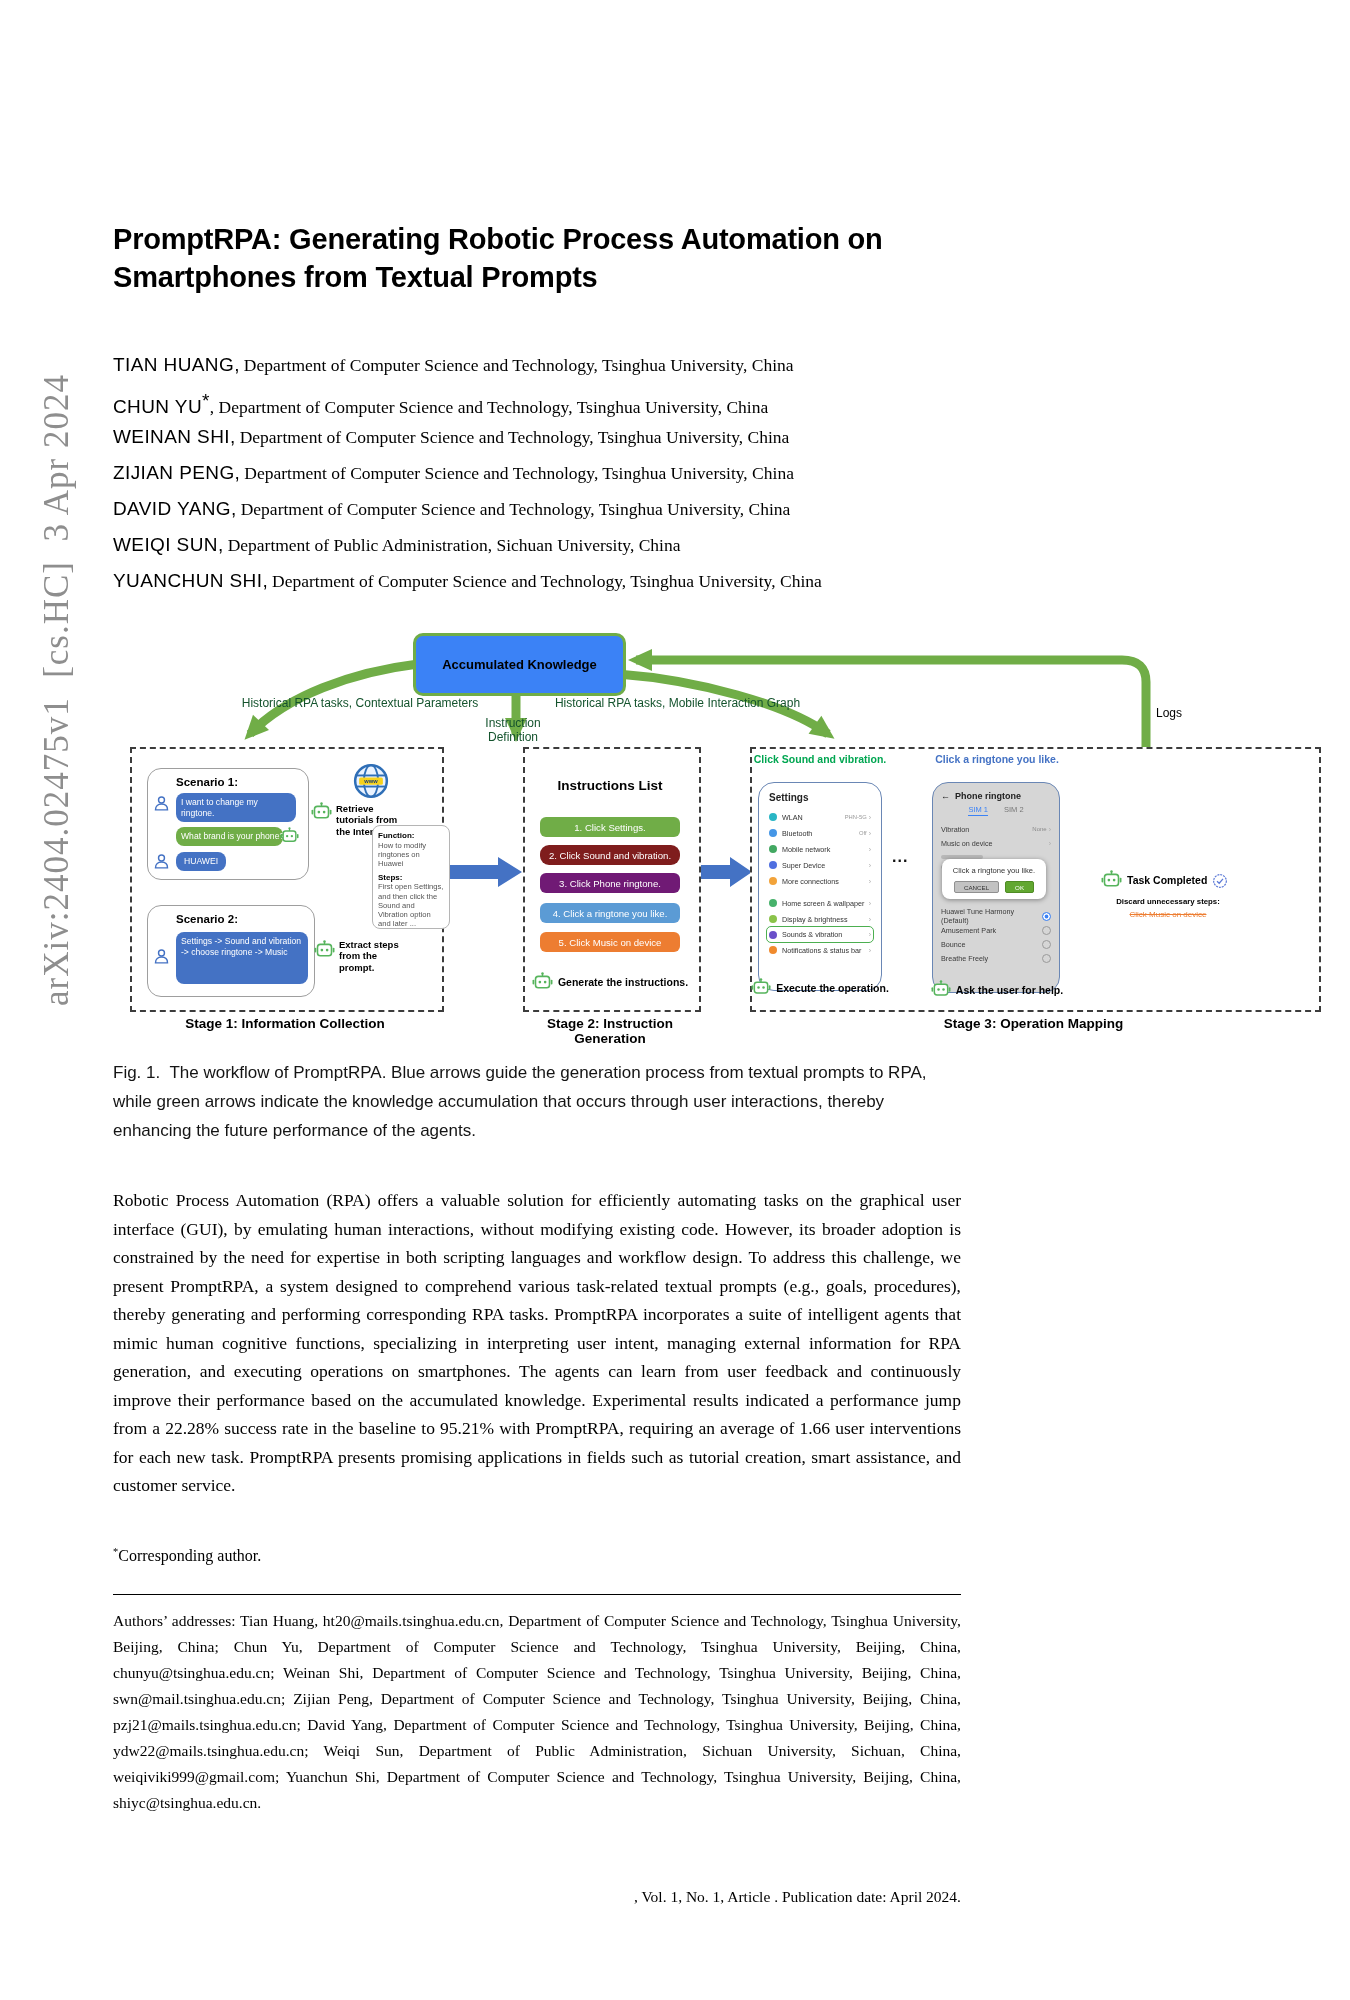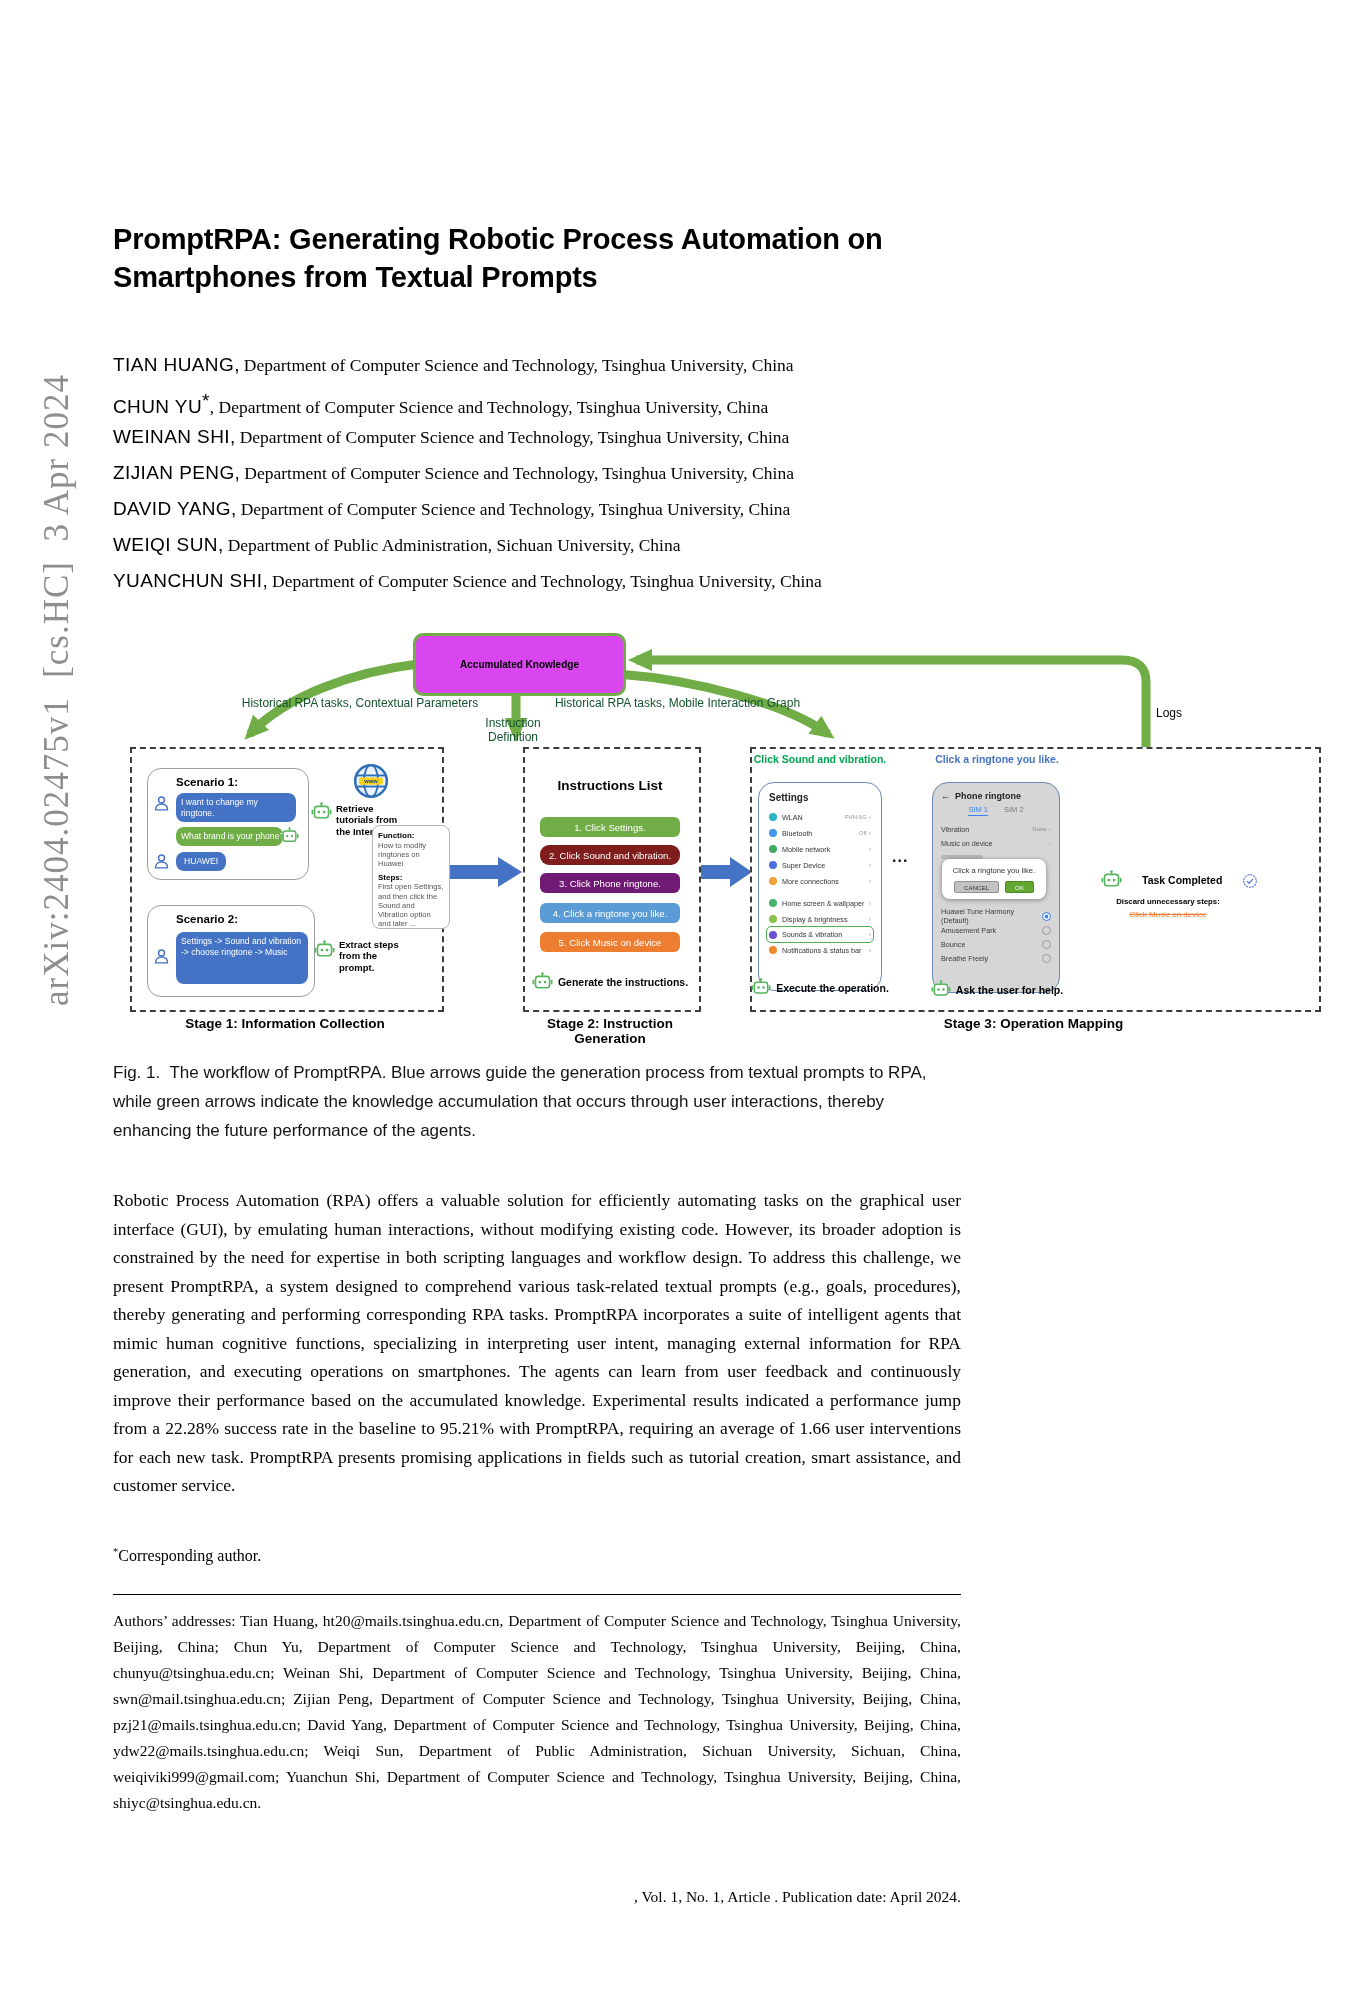--- a/index.html
+++ b/index.html
@@ -21,21 +21,21 @@
   .rule{position:absolute;left:113px;top:1594px;width:848px;border-top:1.2px solid #000;}
   .addresses{position:absolute;left:113px;top:1608px;width:848px;font-size:15.5px;line-height:26px;text-align:justify;}
   .page-footer{position:absolute;left:113px;top:1888px;width:848px;font-size:15.5px;text-align:right;}
   sup{font-size:.65em;}
   
   .figure{position:absolute;left:100px;top:620px;width:1135px;height:420px;
        font-family:"Liberation Sans",sans-serif;}
   .fig-svg{position:absolute;left:0;top:0;pointer-events:none;}
   .knowledge-box{position:absolute;left:313px;top:13px;width:207px;height:57px;border:3px solid #70ad47;
        border-radius:10px;display:flex;align-items:center;justify-content:center;
-       font-weight:700;font-size:10px;background:#d946ef;}
+       font-weight:700;font-size:13px;background:#3b82f6;}
   .arrow-label{position:absolute;font-size:12px;color:#14532d;text-align:center;}
   .stage{position:absolute;top:127px;height:261px;border:2px dashed #3c3c3c;background:#fff;}
   .stage1{left:30px;width:310px;}
   .stage2{left:423px;width:174px;}
   .stage3{left:650px;width:567px;}
   .stage-caption{position:absolute;top:396px;font-weight:700;font-size:13.5px;text-align:center;}
   
   .card{position:absolute;background:#fff;border:1.5px solid #9e9e9e;border-radius:14px;}
   .card-title{position:absolute;left:28px;top:7px;font-weight:700;font-size:11.5px;}
   .bubble{position:absolute;border-radius:8px;color:#fff;font-size:8.6px;line-height:1.25;padding:4px 5px;}
@@ -76,21 +76,21 @@
   .ph-bar{height:4px;width:38%;background:#b8b8b8;border-radius:2px;margin:5px 0 6px 0;}
   .radio{width:7px;height:7px;border:1.2px solid #9a9a9a;border-radius:50%;flex:0 0 auto;}
   .radio.sel{border-color:#3b82f6;box-shadow:inset 0 0 0 1.6px #fff, inset 0 0 0 5px #3b82f6;}
   .dialog{position:absolute;left:9px;top:76px;width:104px;background:#fff;border-radius:8px;
        box-shadow:0 1px 5px rgba(0,0,0,.4);padding:7px 6px 6px 6px;box-sizing:border-box;}
   .dialog-text{font-size:7.6px;color:#333;text-align:center;margin-bottom:6px;}
   .dialog-btns{display:flex;justify-content:center;gap:6px;}
   .btn{font-size:6.2px;padding:1.5px 9px;border-radius:2px;}
   .btn-cancel{background:#c2c2c2;color:#333;border:1px solid #909090;}
   .btn-ok{background:#61a730;color:#fff;border:1px solid #4f8c24;}
-  .task-row{position:absolute;left:1001px;top:250px;display:flex;align-items:center;gap:20px;}
+  .task-row{position:absolute;left:1001px;top:250px;display:flex;align-items:center;gap:5px;}
   .task-row .robot-label{font-size:10.5px;white-space:nowrap;}
   .discard-label{position:absolute;left:1013px;top:277px;width:110px;text-align:center;
        font-weight:700;font-size:7.8px;white-space:nowrap;}
   .discard-step{position:absolute;left:1013px;top:290px;width:110px;text-align:center;
        font-size:8px;color:#ed7d31;text-decoration:line-through;}
   .ellipsis{position:absolute;left:792px;top:228px;font-weight:700;font-size:16px;letter-spacing:1px;color:#111;}
   .logs-label{position:absolute;left:1056px;top:86px;font-size:12px;}
   .hidden-defs{position:absolute;width:0;height:0;overflow:hidden;}
 </style>
 </head>

